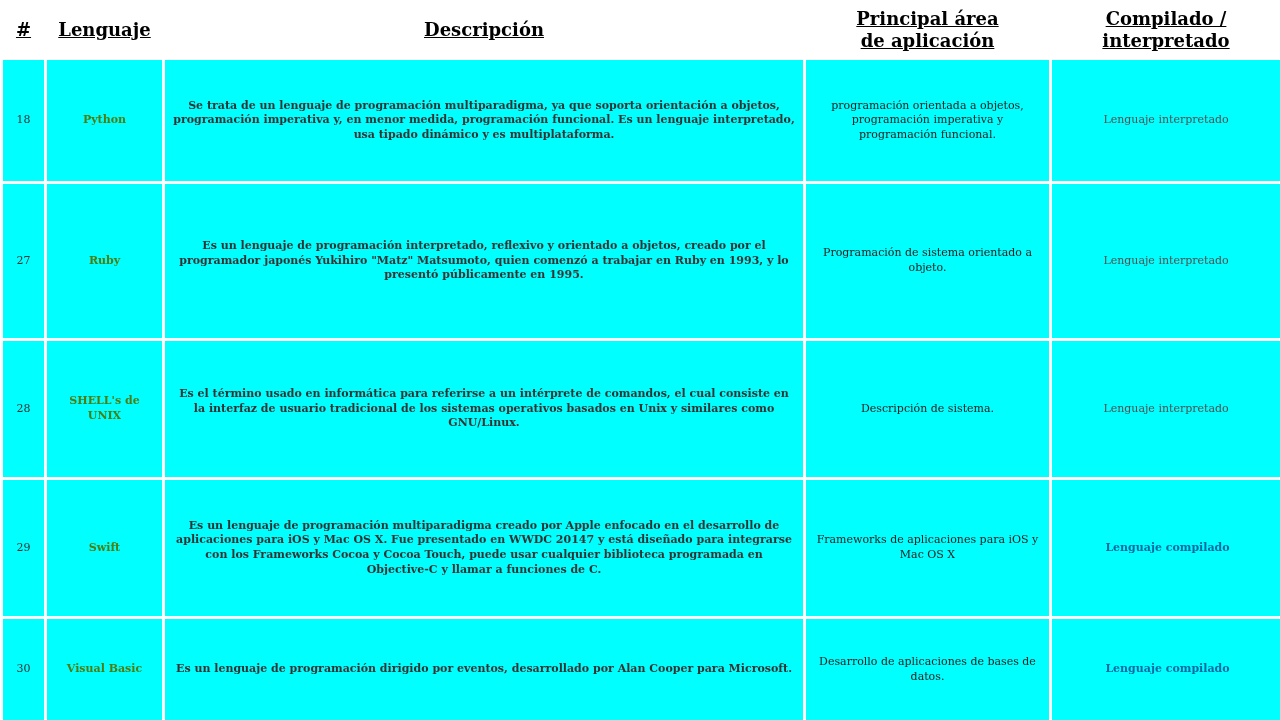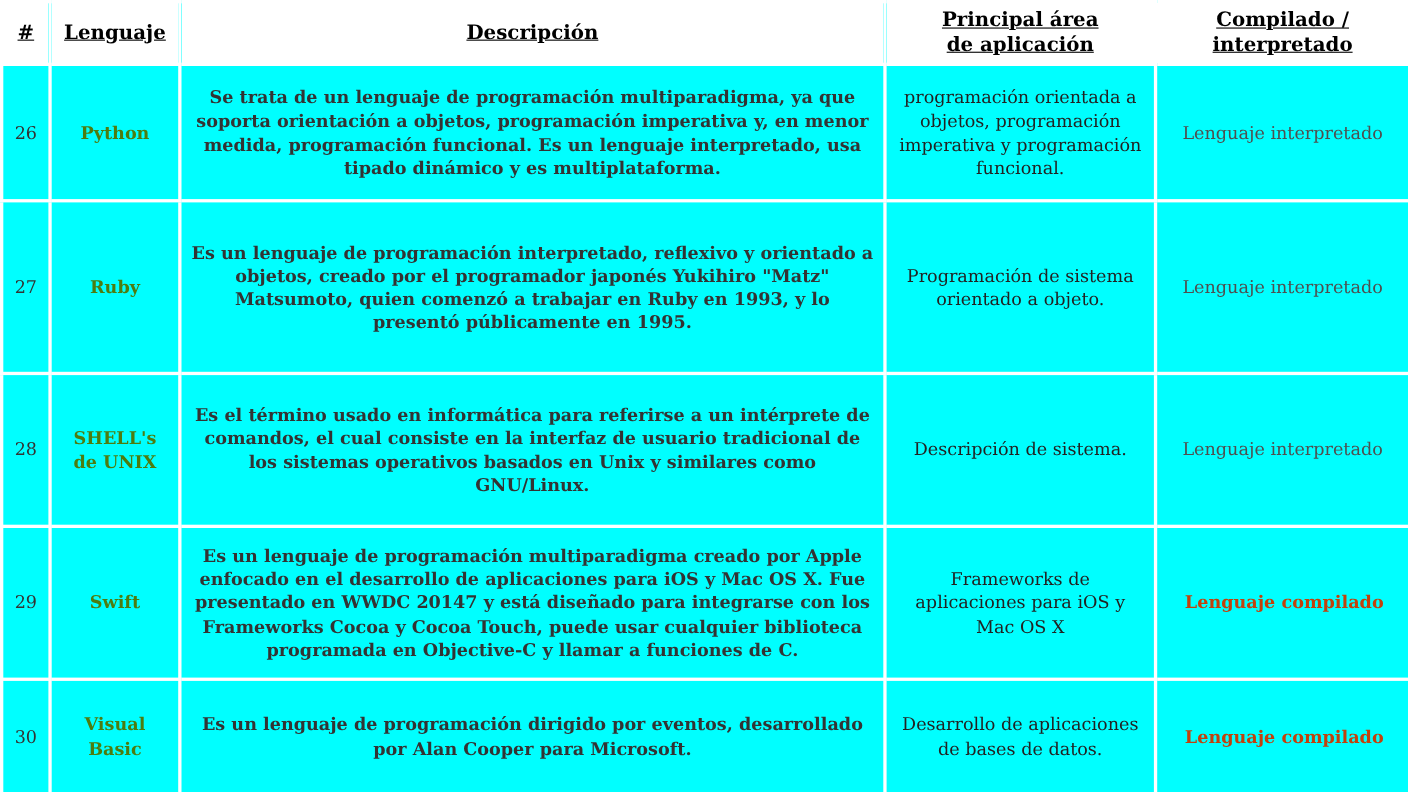--- a/index.html
+++ b/index.html
@@ -36,21 +36,21 @@
     color: #000000;
     font-weight: bold;
     font-size: 18px;
     text-decoration: underline;
     white-space: pre-line;
     line-height: 1.25;
   }
   
   table.lang-table tbody td {
     background: #00ffff;
-    font-size: 16px;
+    font-size: 11px;
     line-height: 1.32;
   }
   td.cell-num {
     color: #333333;
     font-size: 16px;
   }
   td.cell-language {
     color: #4d7c0f;
     font-weight: bold;
   }
@@ -61,21 +61,21 @@
   }
   td.cell-area {
     color: #222222;
     font-weight: normal;
   }
   td.cell-type {
     color: #4f4f4f;
     font-weight: normal;
   }
   td.cell-type.compiled {
-    color: #c2410c;
+    color: #0369a1;
     font-weight: bold;
     padding-left: 11px;
   }
   
   tr.header-row   { height: 57px;  }
   tr.row-python   { height: 124px; }
   tr.row-ruby     { height: 157px; }
   tr.row-shell    { height: 139px; }
   tr.row-swift    { height: 139px; }
   tr.row-vb       { height: 104px; }
@@ -98,21 +98,21 @@
         <th>Lenguaje</th>
         <th>Descripción</th>
         <th>Principal área
 de aplicación</th>
         <th>Compilado /
 interpretado</th>
       </tr>
     </thead>
     <tbody>
       <tr class="row-python">
-        <td class="cell-num">26</td>
+        <td class="cell-num">18</td>
         <td class="cell-language">Python</td>
         <td class="cell-description">Se trata de un lenguaje de programación multiparadigma, ya que soporta orientación a objetos, programación imperativa y, en menor medida, programación funcional. Es un lenguaje interpretado, usa tipado dinámico y es multiplataforma.</td>
         <td class="cell-area">programación orientada a objetos, programación imperativa y programación funcional.</td>
         <td class="cell-type">Lenguaje interpretado</td>
       </tr>
       <tr class="row-ruby">
         <td class="cell-num">27</td>
         <td class="cell-language">Ruby</td>
         <td class="cell-description">Es un lenguaje de programación interpretado, reflexivo y orientado a objetos, creado por el programador japonés Yukihiro "Matz" Matsumoto, quien comenzó a trabajar en Ruby en 1993, y lo presentó públicamente en 1995.</td>
         <td class="cell-area">Programación de sistema orientado a objeto.</td>

